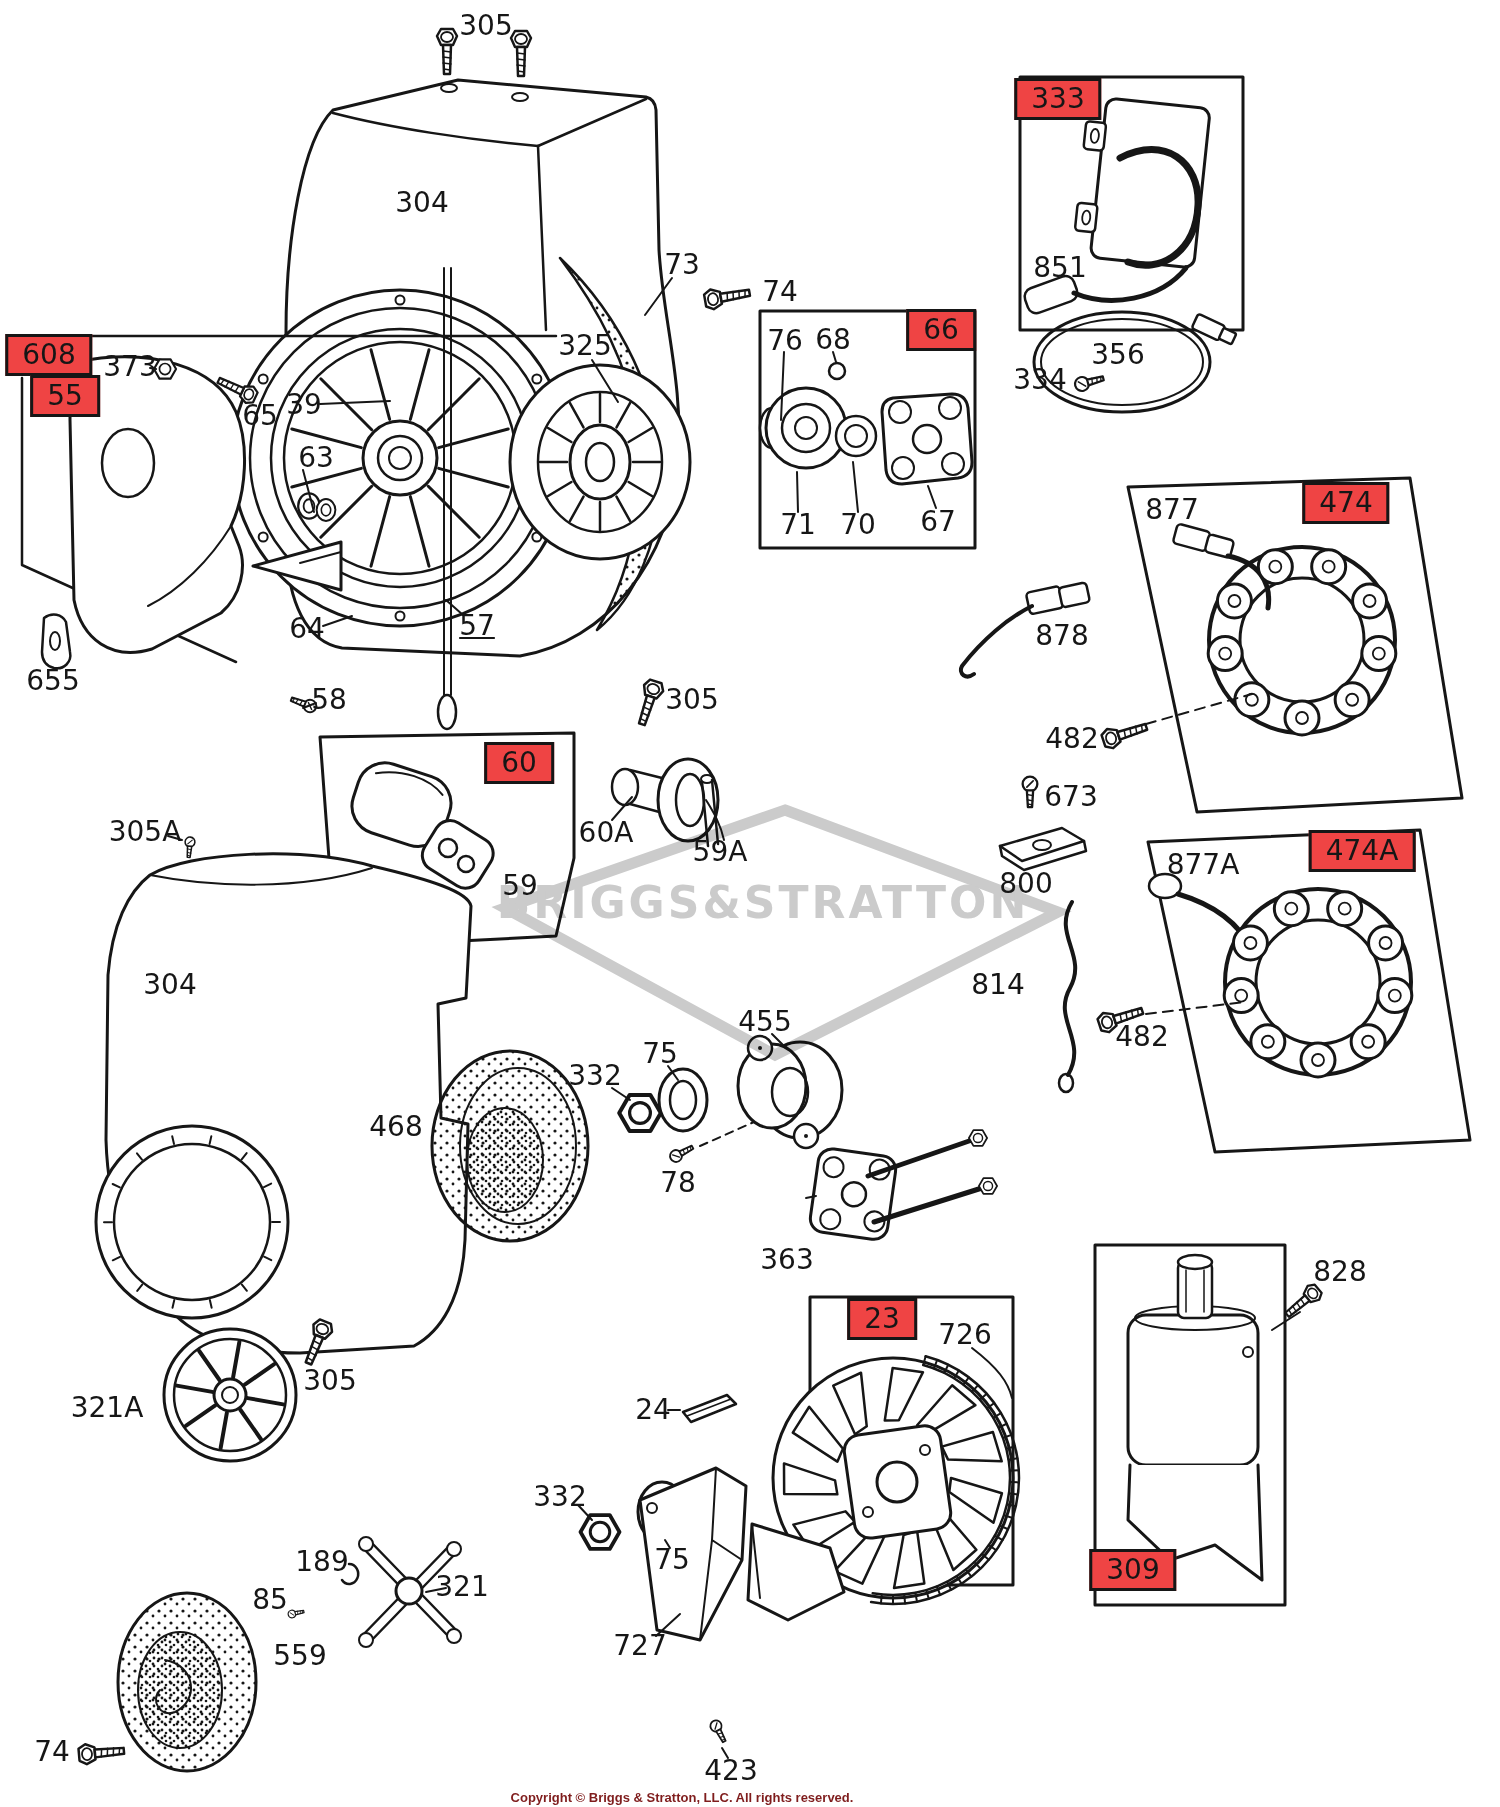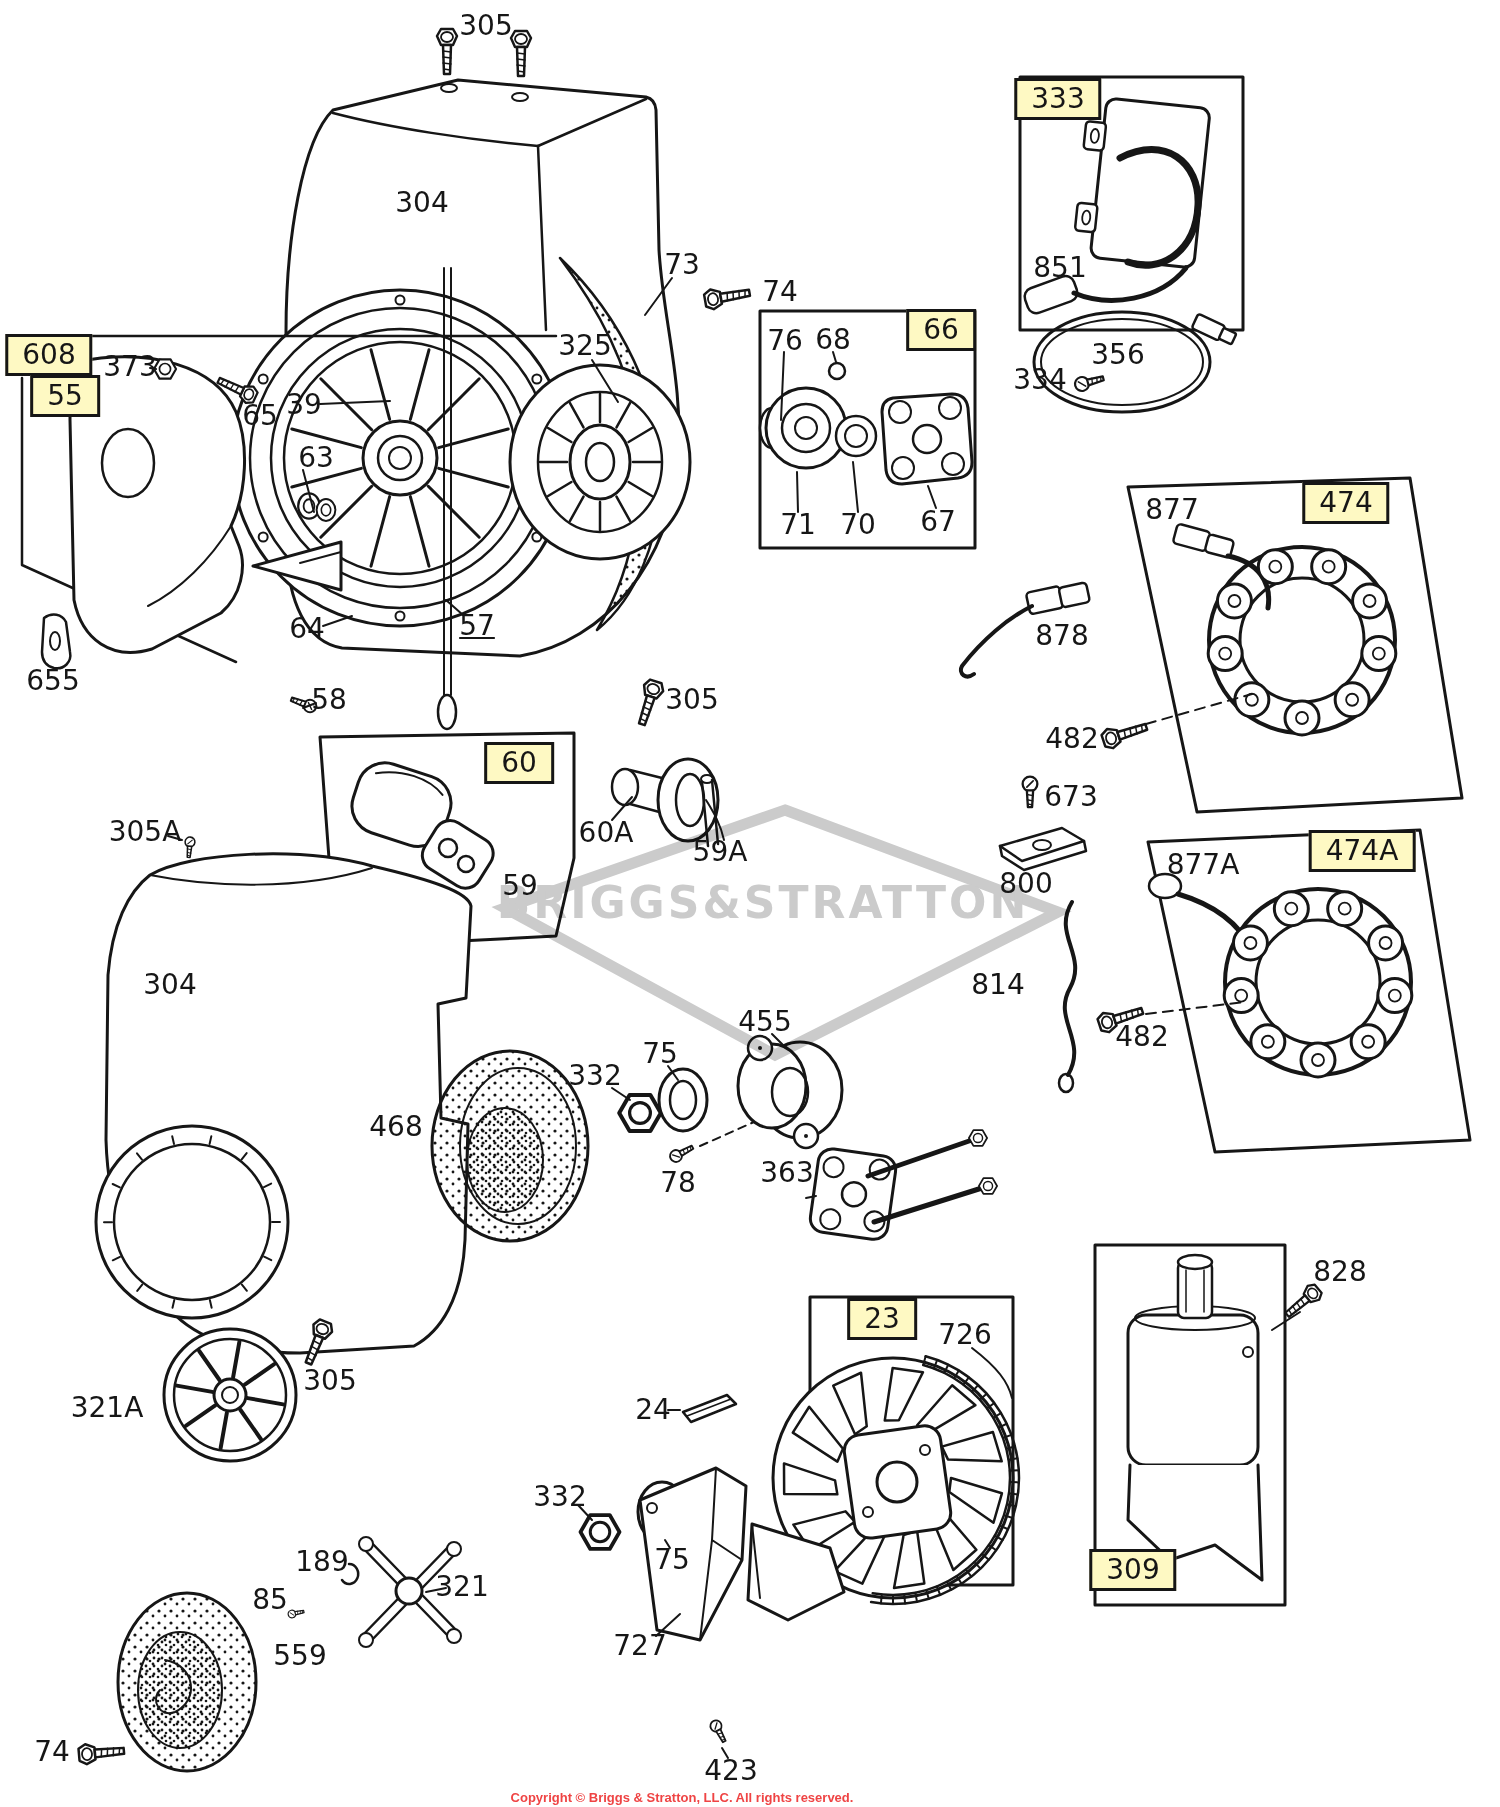--- a/index.html
+++ b/index.html
@@ -6,23 +6,23 @@
   #stage{position:relative;width:1500px;height:1807px;background:#fff;overflow:hidden;
          font-family:"DejaVu Sans",sans-serif;}
   #art{position:absolute;left:0;top:0;z-index:1;}
   #wm{position:absolute;left:0;top:0;width:1500px;height:1807px;z-index:2;pointer-events:none;
       mix-blend-mode:multiply;}
   #wm .wm-text{position:absolute;left:763px;top:902px;transform:translate(-50%,-50%);
       font-size:44px;font-weight:bold;letter-spacing:3px;color:#cscs;color:#cbcbcb;white-space:nowrap;}
   #labels{position:absolute;left:0;top:0;width:1500px;height:1807px;z-index:3;}
   .plabel{position:absolute;transform:translate(-50%,-50%);font-size:28px;color:#161616;
       white-space:nowrap;line-height:1;}
-  .plabel.boxed{border:3px solid #161616;padding:4px 14px;background:#fef9c3;}
+  .plabel.boxed{border:3px solid #161616;padding:4px 14px;background:#ef4444;}
   #copyright{position:absolute;left:682px;top:1797px;transform:translate(-50%,-50%);z-index:4;
-      font-family:"Liberation Sans",sans-serif;font-size:13px;font-weight:bold;color:#ef4444;
+      font-family:"Liberation Sans",sans-serif;font-size:13px;font-weight:bold;color:#7f1d1d;
       white-space:nowrap;}
 </style>
 </head>
 <body>
 
 <div id="stage">
 
 <svg id="art" width="1500" height="1807" viewBox="0 0 1500 1807" fill="none" stroke="#161616" stroke-width="3" stroke-linejoin="round" stroke-linecap="round">
   <defs>
     <pattern id="dots" width="12" height="12" patternUnits="userSpaceOnUse">
@@ -526,21 +526,21 @@
       <div class="plabel boxed" style="left: 1362px; top: 851px;">474A</div>
       <div class="plabel" style="left: 998px; top: 985px;">814</div>
       <div class="plabel" style="left: 1142px; top: 1037px;">482</div>
       <div class="plabel" style="left: 145px; top: 832px;">305A</div>
       <div class="plabel" style="left: 170px; top: 985px;">304</div>
       <div class="plabel" style="left: 396px; top: 1127px;">468</div>
       <div class="plabel" style="left: 595px; top: 1076px;">332</div>
       <div class="plabel" style="left: 660px; top: 1054px;">75</div>
       <div class="plabel" style="left: 765px; top: 1022px;">455</div>
       <div class="plabel" style="left: 678px; top: 1183px;">78</div>
-      <div class="plabel" style="left: 787px; top: 1173px; text-align: center;">363</div>
+      <div class="plabel" style="left: 787px; top: 1260px; text-align: center;">363</div>
       <div class="plabel" style="left: 107px; top: 1408px;">321A</div>
       <div class="plabel" style="left: 330px; top: 1381px;">305</div>
       <div class="plabel boxed" style="left: 858px; top: 1319px; margin-left: 24px;">23</div>
       <div class="plabel" style="left: 965px; top: 1335px;">726</div>
       <div class="plabel" style="left: 653px; top: 1410px;">24</div>
       <div class="plabel" style="left: 560px; top: 1497px;">332</div>
       <div class="plabel" style="left: 672px; top: 1560px;">75</div>
       <div class="plabel" style="left: 322px; top: 1562px;">189</div>
       <div class="plabel" style="left: 270px; top: 1600px;">85</div>
       <div class="plabel" style="left: 462px; top: 1587px;">321</div>

